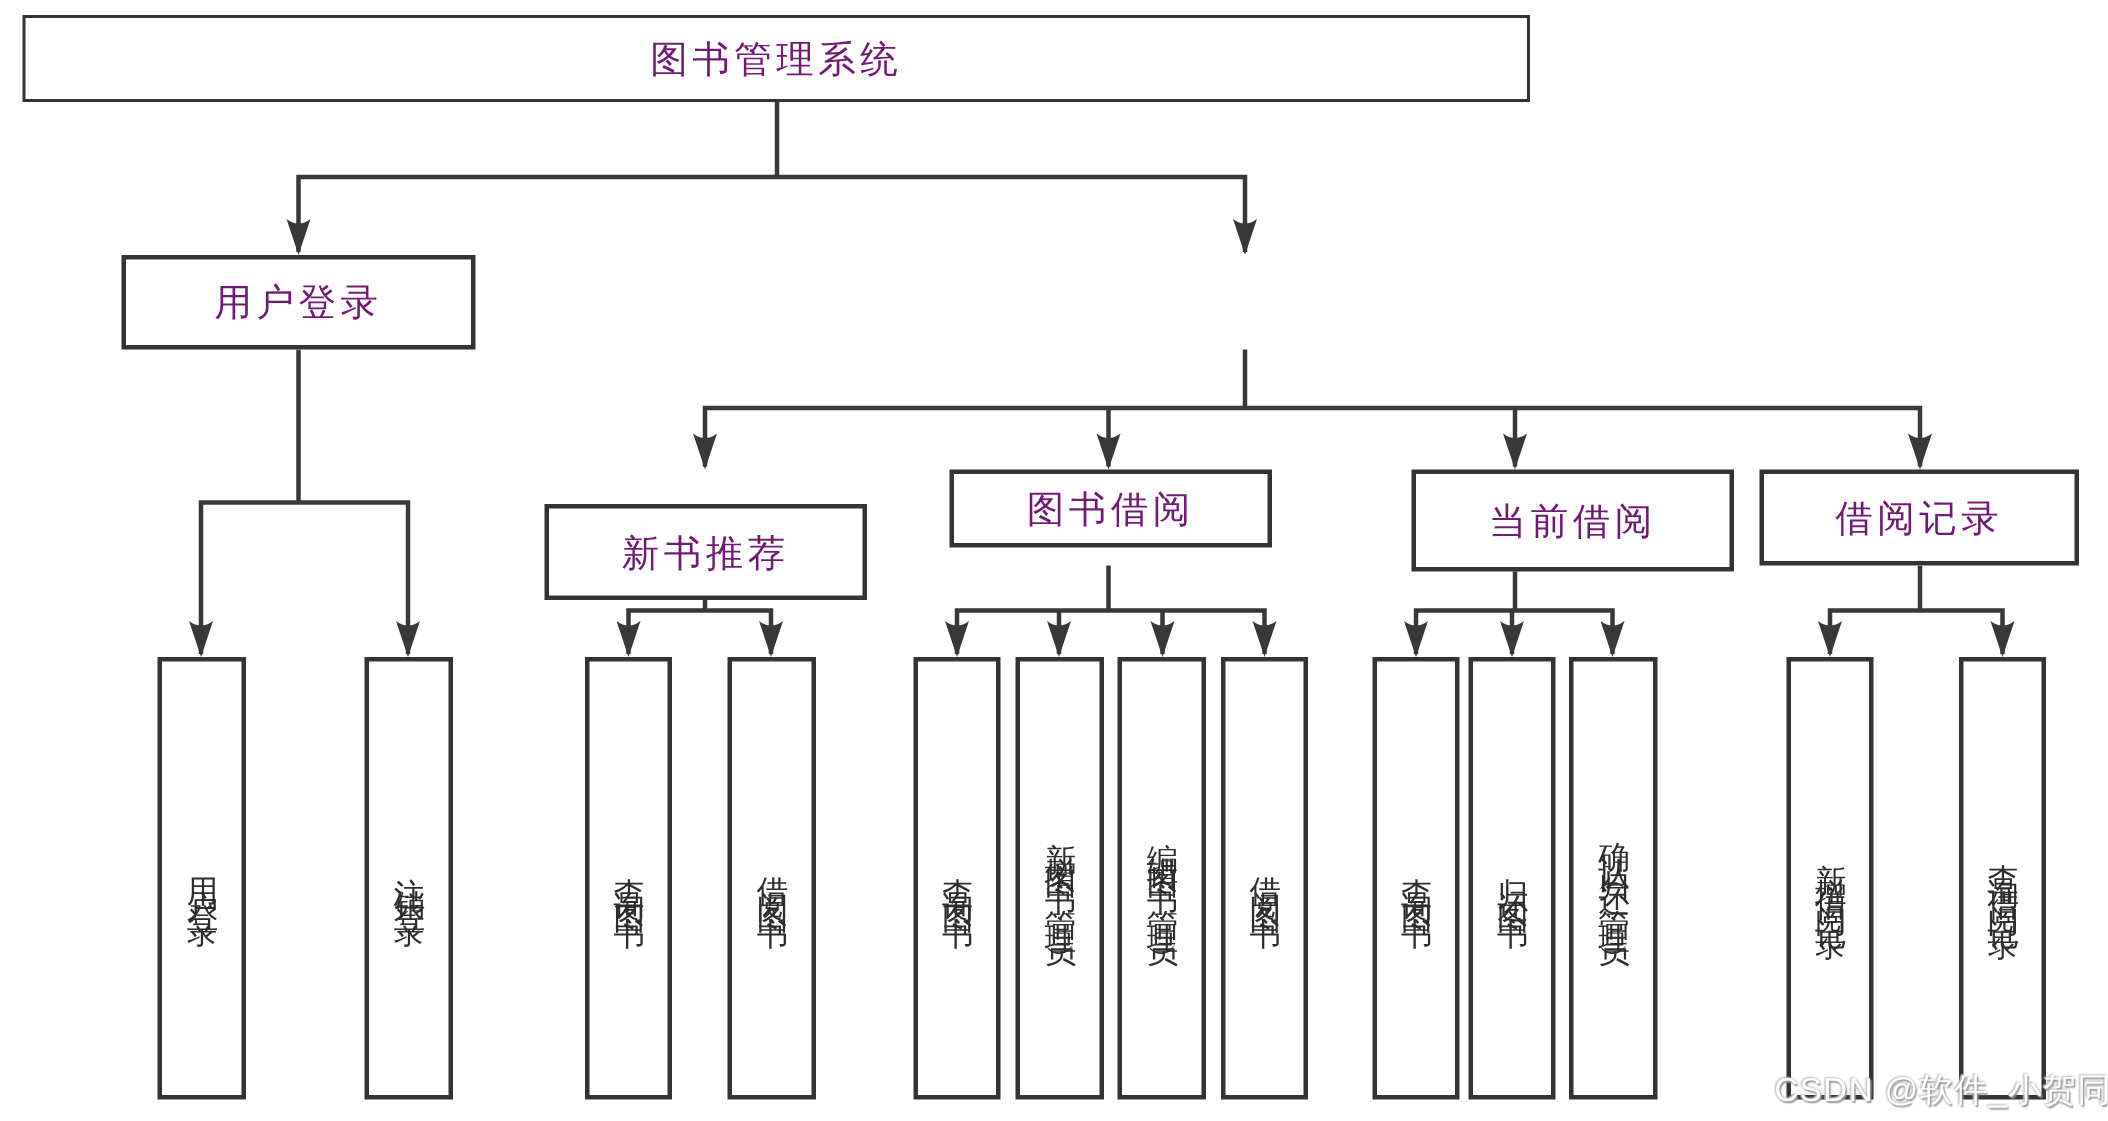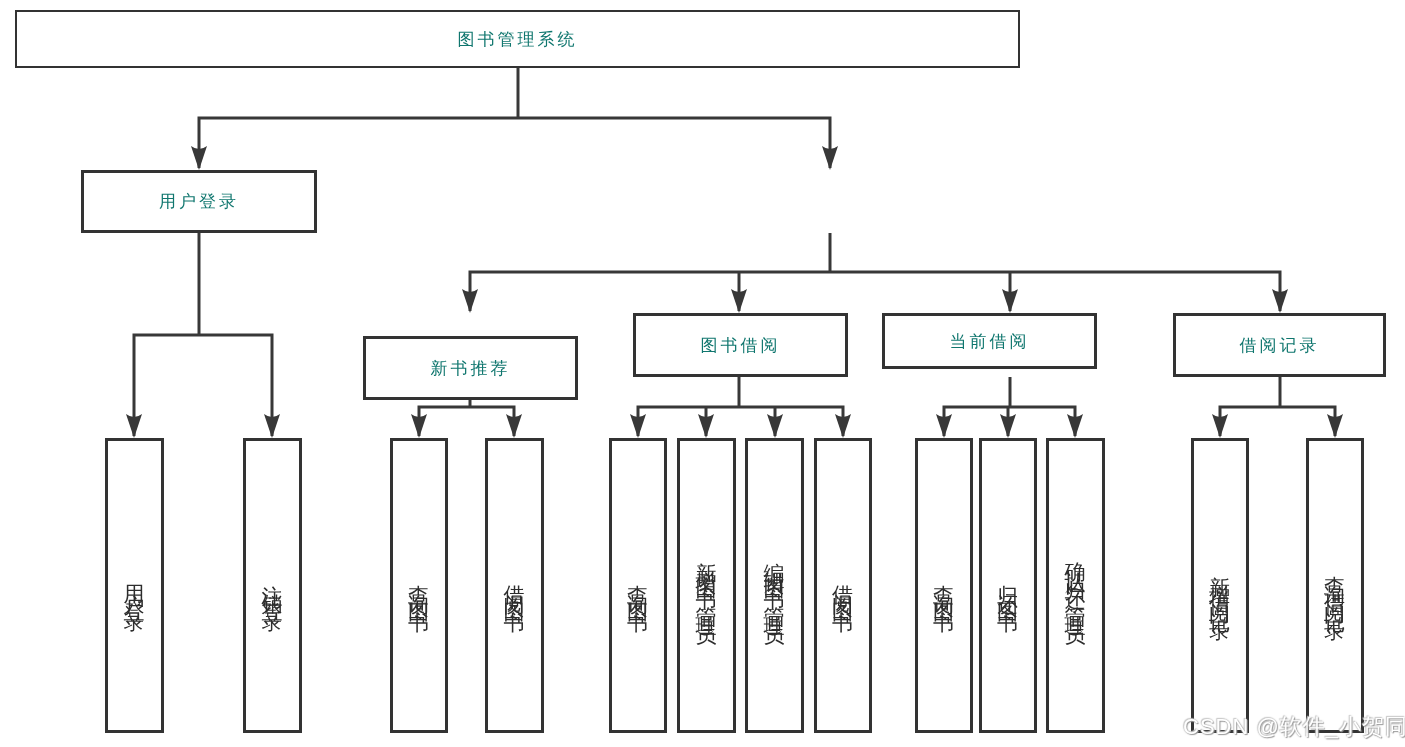--- a/index.html
+++ b/index.html
@@ -14,24 +14,24 @@
   .node{
     position:absolute;
     background:#ffffff;
     border:3px solid #333333;
     box-sizing:border-box;
     display:flex;align-items:center;justify-content:center;
     color:#2d2d2d;
   }
   .node.root{border-width:2px;}
   .hlabel{
-    font-size:17px;
+    font-size:25px;
     letter-spacing:3px;
     white-space:nowrap;
-    color:#0f766e;
+    color:#701a75;
   }
   .leaf .vlabel{
     writing-mode:vertical-rl;
     font-size:21px;
     letter-spacing:9px;
     line-height:1;
     color:#2d2d2d;
     white-space:nowrap;
   }
   .watermark{
@@ -108,24 +108,24 @@
     <span class="hlabel">图书管理系统</span>
   </div>
 
   <div class="node" style="left:81px;top:170px;width:236px;height:63px;">
     <span class="hlabel">用户登录</span>
   </div>
 
   <div class="node" style="left:363px;top:313px;width:215px;height:64px;margin-top:23px;">
     <span class="hlabel">新书推荐</span>
   </div>
-  <div class="node" style="left:633px;top:313px;width:215px;height:64px;">
+  <div class="node" style="left:633px;top:313px;width:215px;height:52px;">
     <span class="hlabel">图书借阅</span>
   </div>
-  <div class="node" style="left:882px;top:313px;width:215px;height:56px;">
+  <div class="node" style="left:941px;top:313px;width:215px;height:68px;">
     <span class="hlabel">当前借阅</span>
   </div>
   <div class="node" style="left:1173px;top:313px;width:213px;height:64px;">
     <span class="hlabel">借阅记录</span>
   </div>
 
   <div class="node leaf" style="left:105px;top:438px;width:59px;height:295px;">
     <span class="vlabel">用户登录</span>
   </div>
   <div class="node leaf" style="left:243px;top:438px;width:59px;height:295px;">

